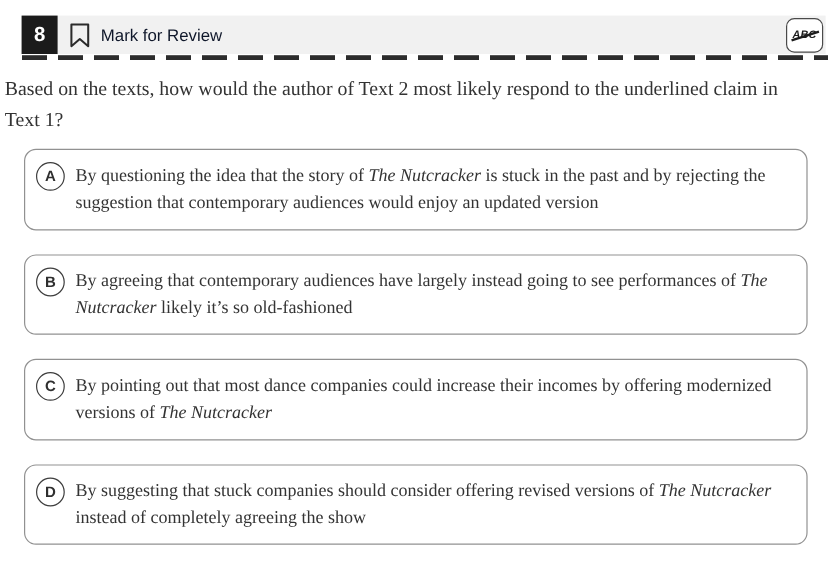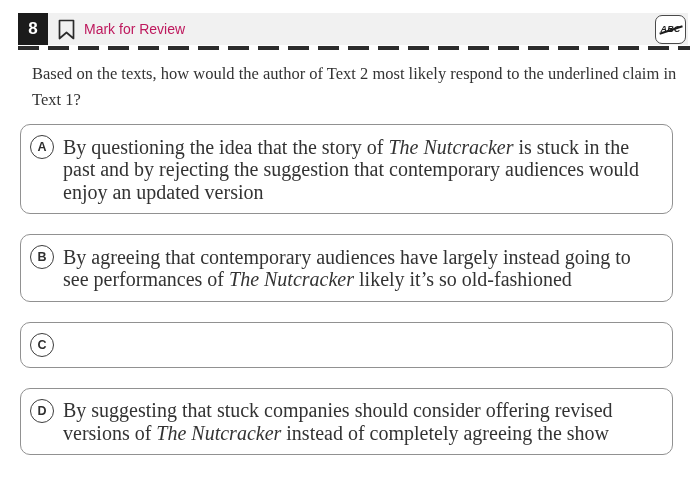--- a/index.html
+++ b/index.html
@@ -48,21 +48,21 @@
     border: none;
     padding: 0;
     cursor: pointer;
     font-family: "Liberation Sans", sans-serif;
   }
   .mark-btn svg {
     display: block;
   }
   .mark-label {
     font-size: 14px;
-    color: #be185d;
+    color: #0f172a;
   }
   .abc-btn {
     margin-left: auto;
     margin-right: 2px;
     width: 31px;
     height: 29px;
     background: #ffffff;
     border: 1px solid #4a4a4a;
     border-radius: 7px;
     position: relative;
@@ -97,21 +97,21 @@
     left: 18px;
     top: 46px;
     width: 672px;
     height: 4px;
     background: repeating-linear-gradient(90deg, #2c2c2c 0 21px, transparent 21px 30px);
   }
 
   
   .question {
     position: absolute;
-    left: 32px;
+    left: 4px;
     top: 61px;
     width: 658px;
     font-family: "Liberation Serif", serif;
     font-size: 16.5px;
     line-height: 26px;
     color: #333333;
   }
 
   
   .options {
@@ -144,21 +144,21 @@
     display: flex;
     align-items: center;
     justify-content: center;
     font-size: 12.5px;
     font-weight: 600;
     color: #2f2f2f;
     background: #ffffff;
   }
   .opt-text {
     font-family: "Liberation Serif", serif;
-    font-size: 20px;
+    font-size: 15px;
     line-height: 22.5px;
     color: #333333;
     padding-top: 0.5px;
   }
 </style>
 </head>
 <body>
 
 <div class="page">
 
@@ -191,20 +191,21 @@
       <span class="opt-text"><span>By questioning the idea that the story of </span><i>The Nutcracker</i><span> is stuck in the past and by rejecting the suggestion that contemporary audiences would enjoy an updated version</span></span>
     </div>
 
     <div class="option">
       <span class="letter">B</span>
       <span class="opt-text"><span>By agreeing that contemporary audiences have largely instead going to see performances of </span><i>The Nutcracker</i><span> likely it’s so old-fashioned</span></span>
     </div>
 
     <div class="option">
       <span class="letter">C</span>
+      <span class="opt-text"><span>By pointing out that most dance companies could increase their incomes by offering modernized versions of </span><i>The Nutcracker</i></span>
     </div>
 
     <div class="option">
       <span class="letter">D</span>
       <span class="opt-text"><span>By suggesting that stuck companies should consider offering revised versions of </span><i>The Nutcracker</i><span> instead of completely agreeing the show</span></span>
     </div>
 
   </div>
 </div>
 

